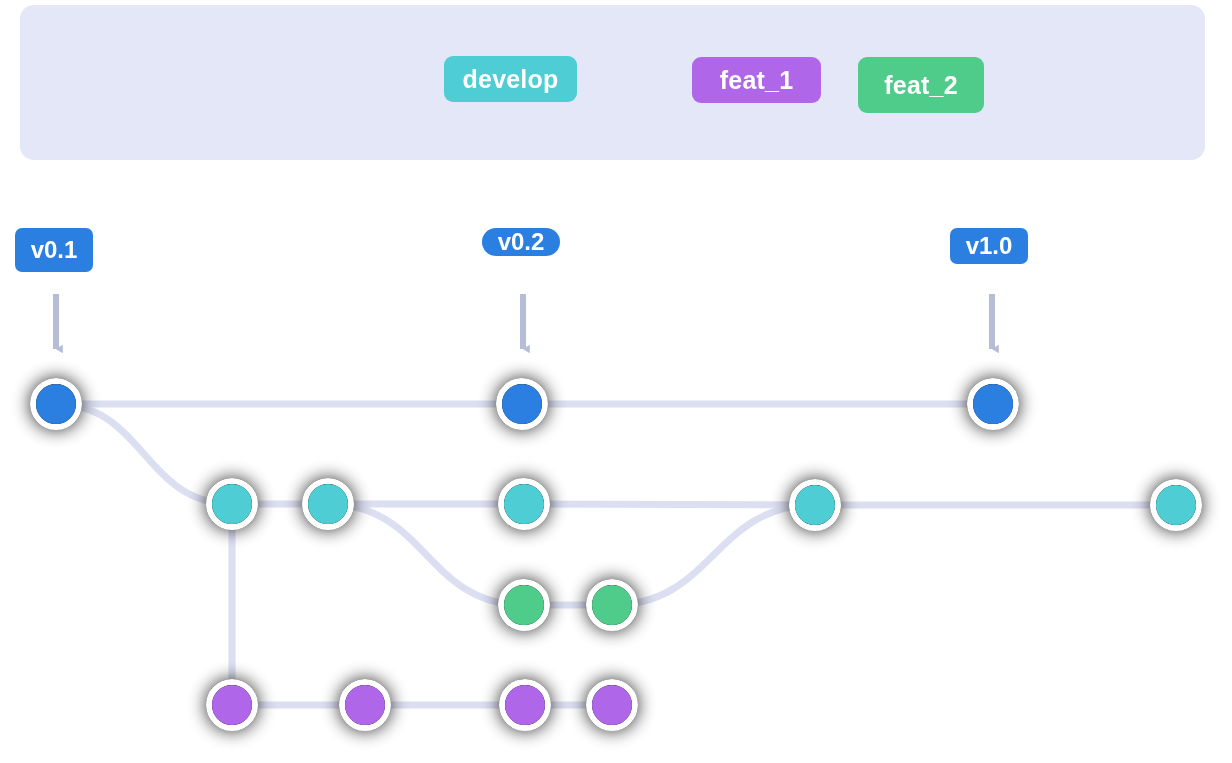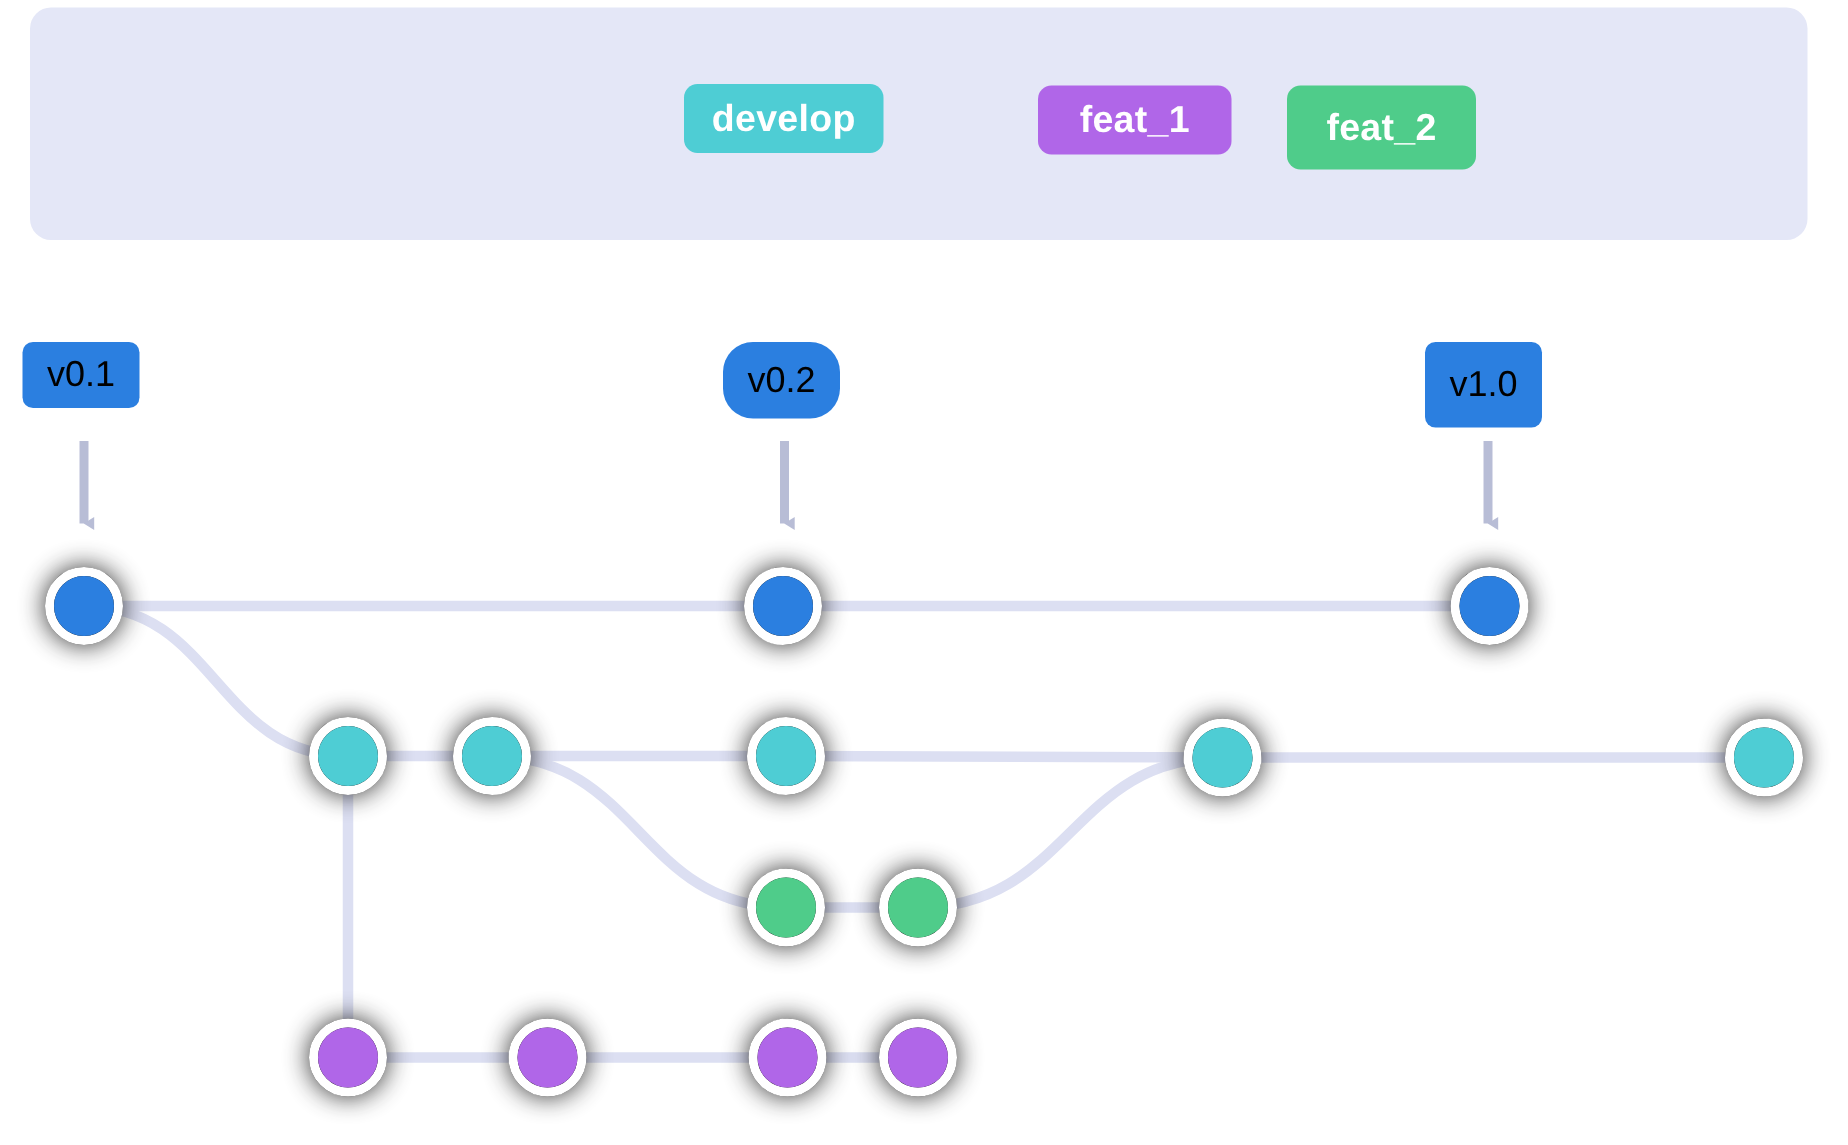--- a/index.html
+++ b/index.html
@@ -56,23 +56,23 @@
     white-space: nowrap;
   }
 
   
   .tag {
     position: absolute;
     display: flex;
     align-items: center;
     justify-content: center;
     border-radius: 7px;
-    color: #000000;
+    color: #ffffff;
     font-size: 24px;
-    font-weight: 400;
+    font-weight: 700;
     line-height: 1;
     box-sizing: border-box;
     white-space: nowrap;
   }
 
   
   #graph {
     position: absolute;
     left: 0;
     top: 0;
@@ -80,30 +80,30 @@
     height: 763px;
   }
 </style>
 </head>
 <body>
 
 <div id="stage">
 
   <div class="legend-panel">
     <div class="legend-row" id="legend-row">
-        <div class="legend-pill" style="left: 436px; top: 51px; width: 133px; height: 46px; background: rgb(78, 205, 212);">develop</div>
+        <div class="legend-pill" style="left: 424px; top: 51px; width: 133px; height: 46px; background: rgb(78, 205, 212);">develop</div>
         <div class="legend-pill" style="left: 632px; top: 52px; width: 129px; height: 46px; background: rgb(176, 102, 232); margin-left: 40px;">feat_1</div>
         <div class="legend-pill" style="left: 838px; top: 52px; width: 126px; height: 56px; background: rgb(79, 204, 138);">feat_2</div>
       </div>
   </div>
 
   <div id="tag-layer">
       <div class="tag" style="left: 15px; top: 228px; width: 78px; height: 44px; background: rgb(43, 127, 224);">v0.1</div>
-      <div class="tag" style="left: 482px; top: 228px; width: 78px; height: 51px; background: rgb(43, 127, 224); border-radius: 20px;">v0.2</div>
-      <div class="tag" style="left: 950px; top: 228px; width: 78px; height: 57px; background: rgb(43, 127, 224);">v1.0</div>
+      <div class="tag" style="left: 482px; top: 228px; width: 78px; height: 28px; background: rgb(43, 127, 224); border-radius: 20px;">v0.2</div>
+      <div class="tag" style="left: 950px; top: 228px; width: 78px; height: 36px; background: rgb(43, 127, 224);">v1.0</div>
     </div>
 
   <svg id="graph" viewBox="0 0 1232 763">
     <defs>
       <filter id="nodeShadow" x="-160%" y="-160%" width="420%" height="420%">
         <feDropShadow dx="0" dy="0" stdDeviation="9" flood-color="#000000" flood-opacity="0.9"></feDropShadow>
       </filter>
       <marker id="arrowHead" markerWidth="10" markerHeight="10" refX="4.6" refY="7.4" orient="auto" markerUnits="userSpaceOnUse">
         <path d="M0.3,0.6 L4.6,7.6 L8.9,0.6 Z" fill="#b8bdd6"></path>
       </marker>

